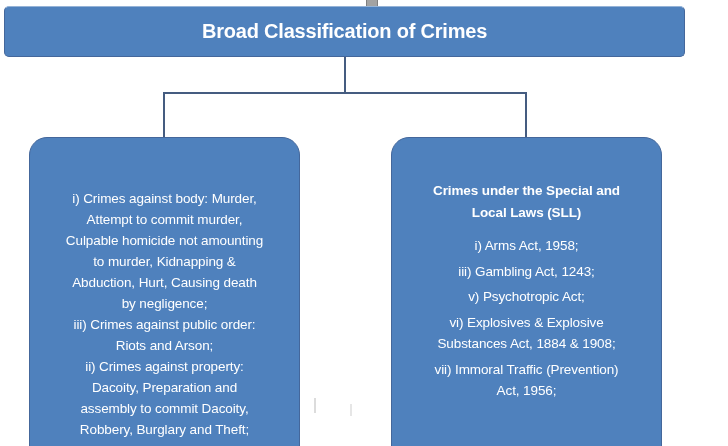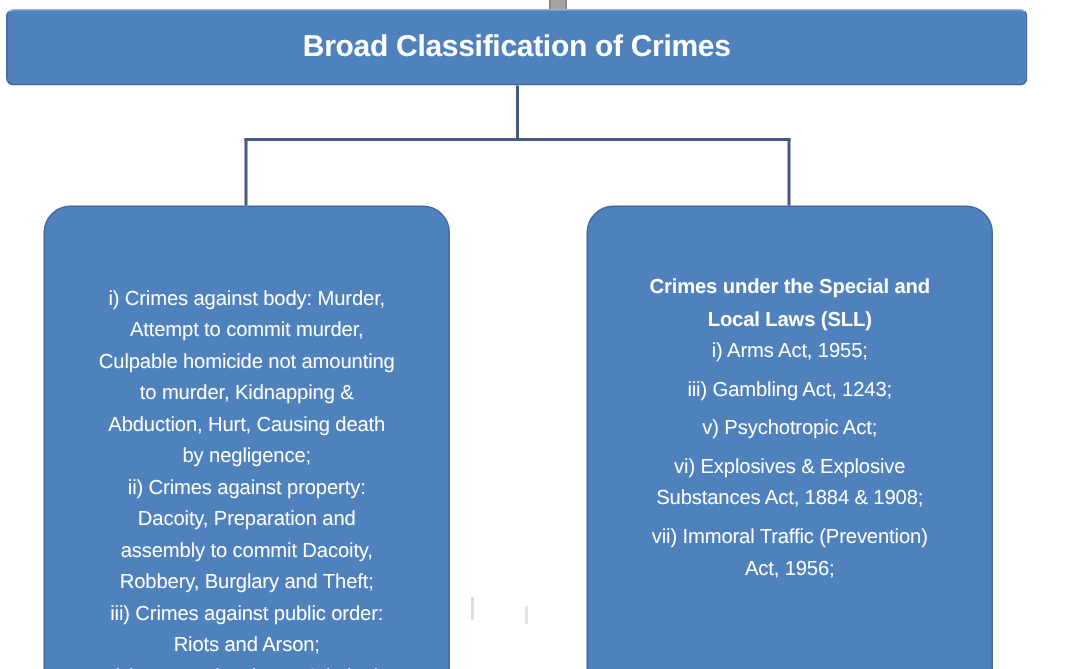--- a/index.html
+++ b/index.html
@@ -63,21 +63,21 @@
     text-align:center;
     letter-spacing:-0.1px;
   }
   .node-left{left:29px;padding:50px 14px 0 14px;line-height:21px;}
   .node-right{left:391px;padding:42px 14px 0 14px;line-height:21.5px;}
   .node p{
     margin:0;
     white-space:pre-line;
   }
   .node-right p{margin-bottom:4px;}
-  .node-right p.hdr{margin-bottom:0;font-weight:bold;}
+  .node-right p.hdr{margin-bottom:12px;font-weight:bold;}
   .b{font-weight:normal;}
   
   .artifact{position:absolute;}
   .artifact-1{left:314px;top:398px;width:2px;height:15px;background:#dcdcdc;}
   .artifact-2{left:350px;top:404px;width:2px;height:12px;background:#e6e6e6;}
 </style>
 </head>
 <body>
 
 <div class="stage">
@@ -93,33 +93,33 @@
   <div class="conn conn-drop-left"></div>
   <div class="conn conn-drop-right"></div>
 
   <div class="node node-left">
     <p><span class="b">i) Crimes against body</span><span>: Murder,
 Attempt to commit murder,
 Culpable homicide not amounting
 to murder, Kidnapping &amp;
 Abduction, Hurt, Causing death
 by negligence;</span></p>
+    <p><span class="b">iii) Crimes against public order</span><span>:
+Riots and Arson;</span></p>
     <p><span class="b">ii) Crimes against property</span><span>:
 Dacoity, Preparation and
 assembly to commit Dacoity,
 Robbery, Burglary and Theft;</span></p>
-    <p><span class="b">iii) Crimes against public order</span><span>:
-Riots and Arson;</span></p>
     <p><span class="b">iv) Economic crimes</span><span>: Criminal</span></p>
   </div>
 
   <div class="node node-right">
     <p class="hdr">Crimes under the Special and
 Local Laws (SLL)</p>
-    <p>i) Arms Act, 1955;</p>
+    <p>i) Arms Act, 1958;</p>
     <p>iii) Gambling Act, 1243;</p>
     <p>v) Psychotropic Act;</p>
     <p>vi) Explosives &amp; Explosive
 Substances Act, 1884 &amp; 1908;</p>
     <p>vii) Immoral Traffic (Prevention)
 Act, 1956;</p>
   </div>
 
   <div class="artifact artifact-1"></div>
   <div class="artifact artifact-2"></div>

